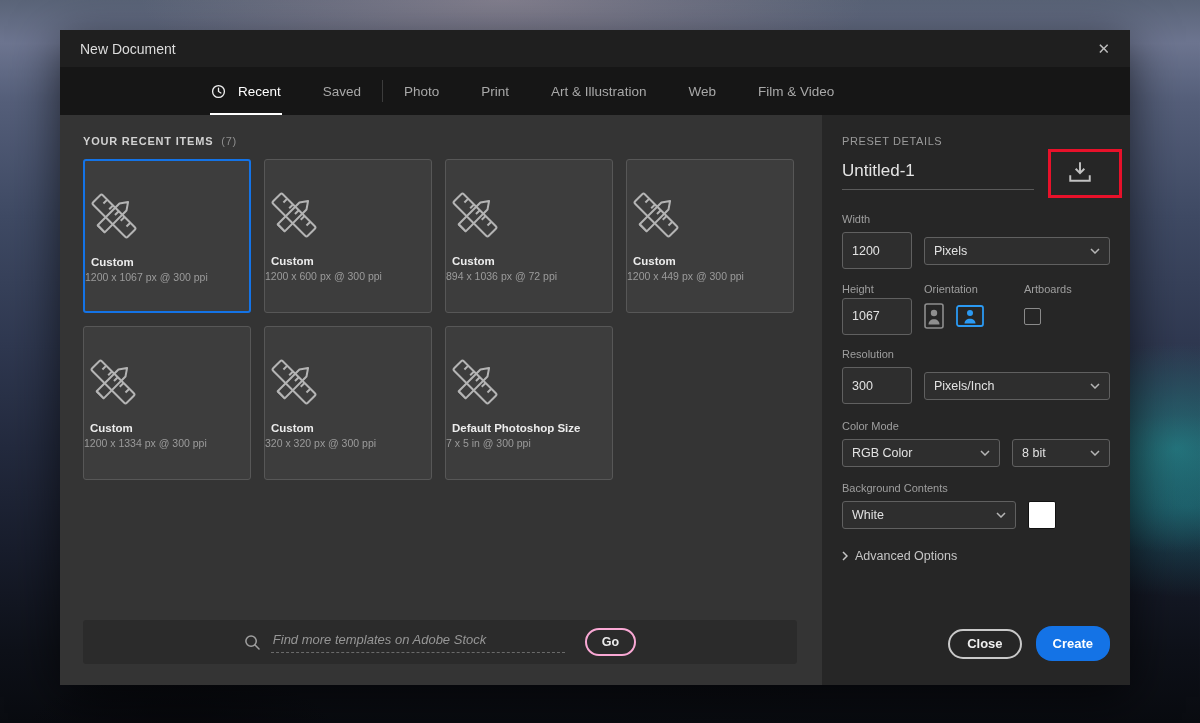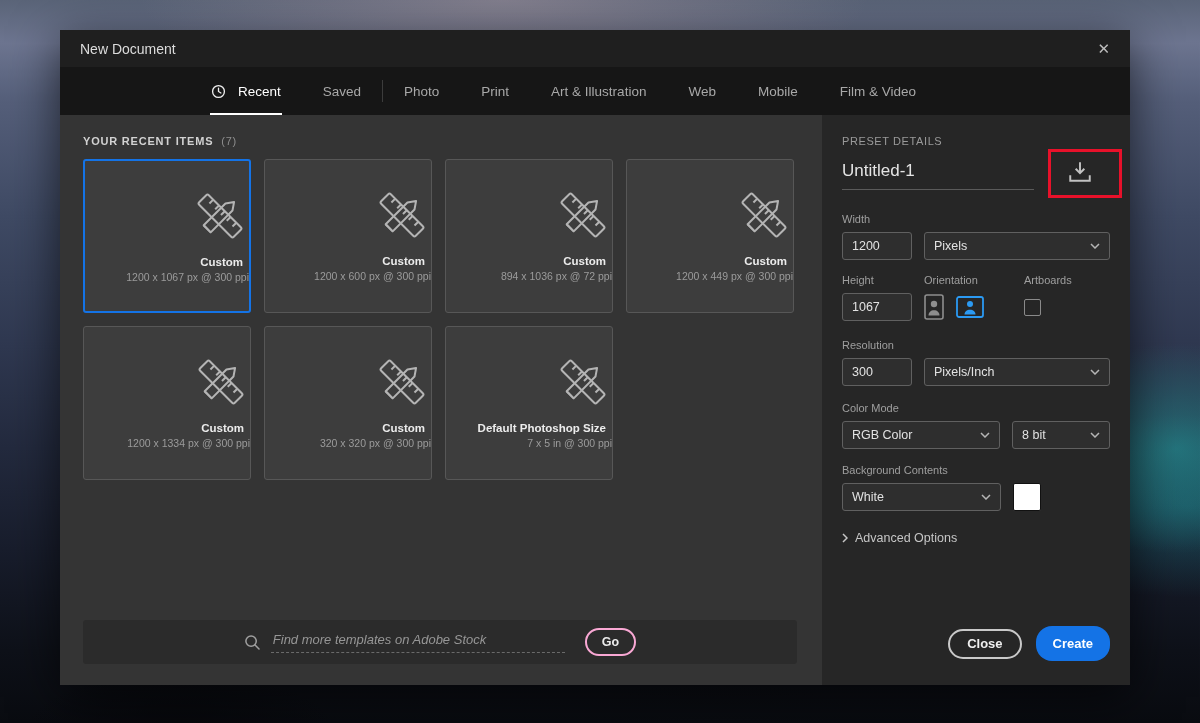--- a/index.html
+++ b/index.html
@@ -64,21 +64,21 @@
   .heading .h-main { color: #d2d2d2; font-weight: bold; }
   .heading .h-count { color: #8f8f8f; margin-left: 4px; }
   .grid {
     margin-top: 12px;
     display: grid; grid-template-columns: repeat(4, 168px); gap: 13px;
   }
   .card {
     height: 154px; background: #3d3d3d;
     border: 1px solid #575757; border-radius: 3px;
     box-sizing: border-box; cursor: pointer;
-    display: flex; flex-direction: column; align-items: flex-end;
+    display: flex; flex-direction: column; align-items: flex-start;
   }
   .card.selected { border: 2px solid #1473e6; }
   .card-icon { width: 58px; height: 58px; margin-top: 26px; flex: none; }
   .card-name {
     margin-top: 11px; font-size: 11.5px; font-weight: bold;
     color: #ececec; text-align: center; padding: 0 6px;
   }
   .card-dims { margin-top: 3px; font-size: 10.5px; color: #9b9b9b; text-align: center; }
   
   .searchbar {
@@ -119,35 +119,35 @@
     position: absolute; left: 226px; top: 34px; width: 74px; height: 49px;
     border: 3px solid #e8112a; box-sizing: border-box; pointer-events: none;
   }
   .field-label { font-size: 11px; color: #9f9f9f; }
   .lab-w { margin-top: 23px; }
   .lab-r { margin-top: 18px; }
   .lab-c { margin-top: 16px; }
   .lab-b { margin-top: 15px; }
   .row { margin-top: 7px; display: flex; gap: 12px; align-items: center; }
   .num-input {
-    width: 70px; height: 28px; box-sizing: border-box;
+    width: 70px; height: 37px; box-sizing: border-box;
     background: #2e2e2e; border: 1px solid #606060; border-radius: 3px;
     color: #e2e2e2; font-size: 12.5px; padding: 0 9px;
     font-family: "Liberation Sans", sans-serif; outline: none;
   }
   .select {
     height: 28px; box-sizing: border-box;
     background: #2e2e2e; border: 1px solid #606060; border-radius: 3px;
     color: #e2e2e2; font-size: 12.5px; padding: 0 9px;
     display: flex; align-items: center; justify-content: space-between;
     cursor: pointer;
   }
   .sel-grow { flex: 1; text-align: center; }
   .sel-158 { width: 158px; flex: none; }
-  .sel-187 { width: 159px; flex: none; }
+  .sel-187 { width: 174px; flex: none; }
   .hor-grid { margin-top: 14px; display: grid; grid-template-columns: 82px 100px auto; }
   .hor-grid .cell-label { font-size: 11px; color: #9f9f9f; }
   .hor-grid .cell-body { margin-top: 7px; height: 28px; display: flex; align-items: center; }
   .orient-btn { display: flex; align-items: center; cursor: pointer; }
   .orient-btn + .orient-btn { margin-left: 12px; }
   .checkbox {
     width: 15px; height: 15px; border: 1px solid #8a8a8a; border-radius: 2px;
     background: transparent; cursor: pointer;
   }
   .swatch {
@@ -218,23 +218,20 @@
       <span>Photo</span>
     </div>
     <div class="tab">
       <span>Print</span>
     </div>
     <div class="tab">
       <span>Art &amp; Illustration</span>
     </div>
     <div class="tab">
       <span>Web</span>
-    </div>
-    <div class="tab">
-      <span>Mobile</span>
     </div>
     <div class="tab">
       <span>Film &amp; Video</span>
     </div>
   </div>
 
   <div class="main">
 
     <div class="content">
       <div class="heading">

